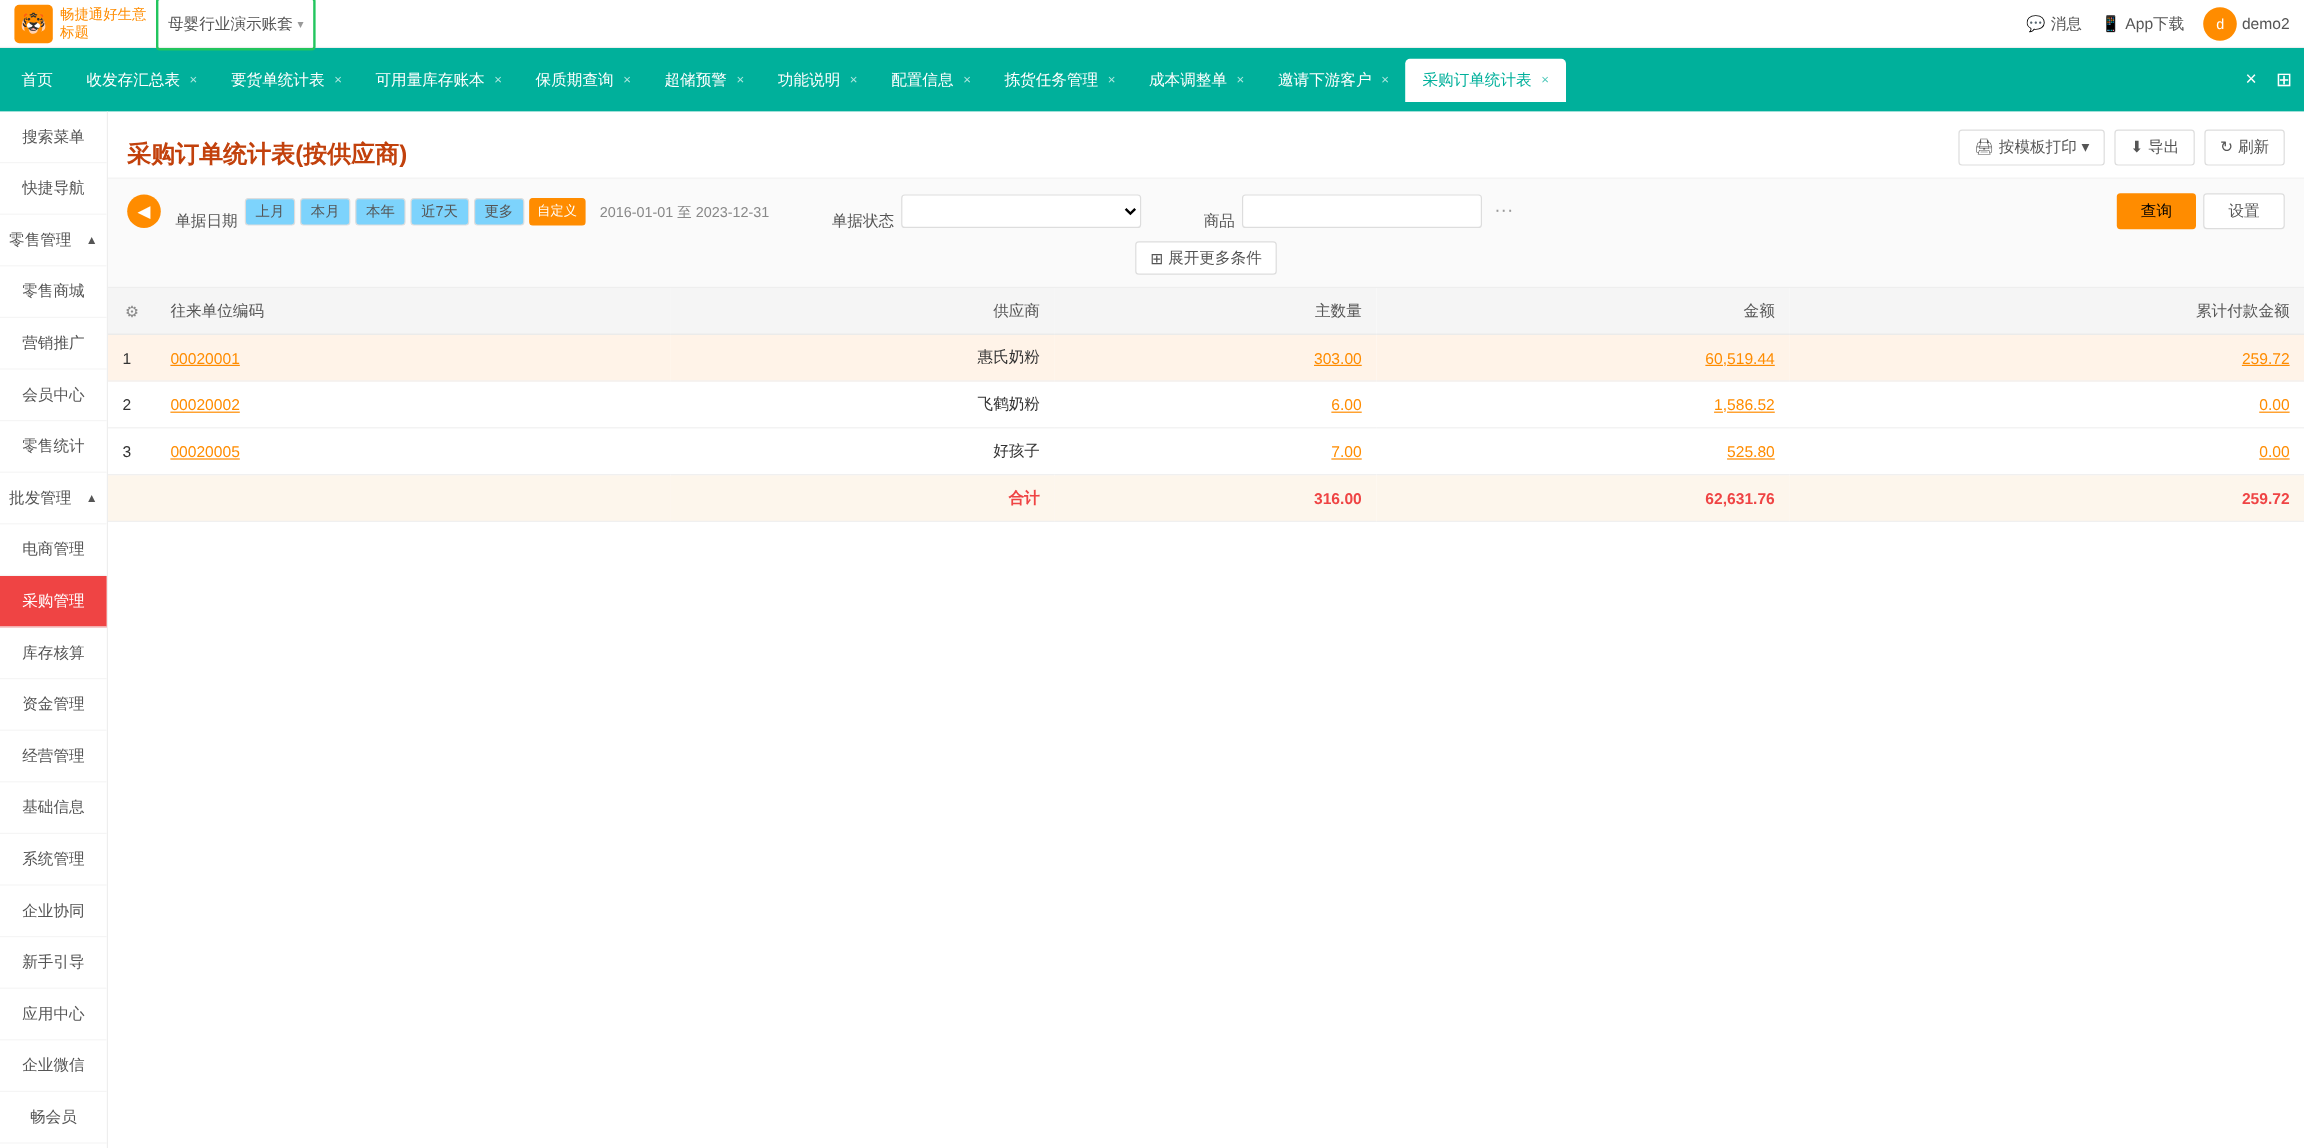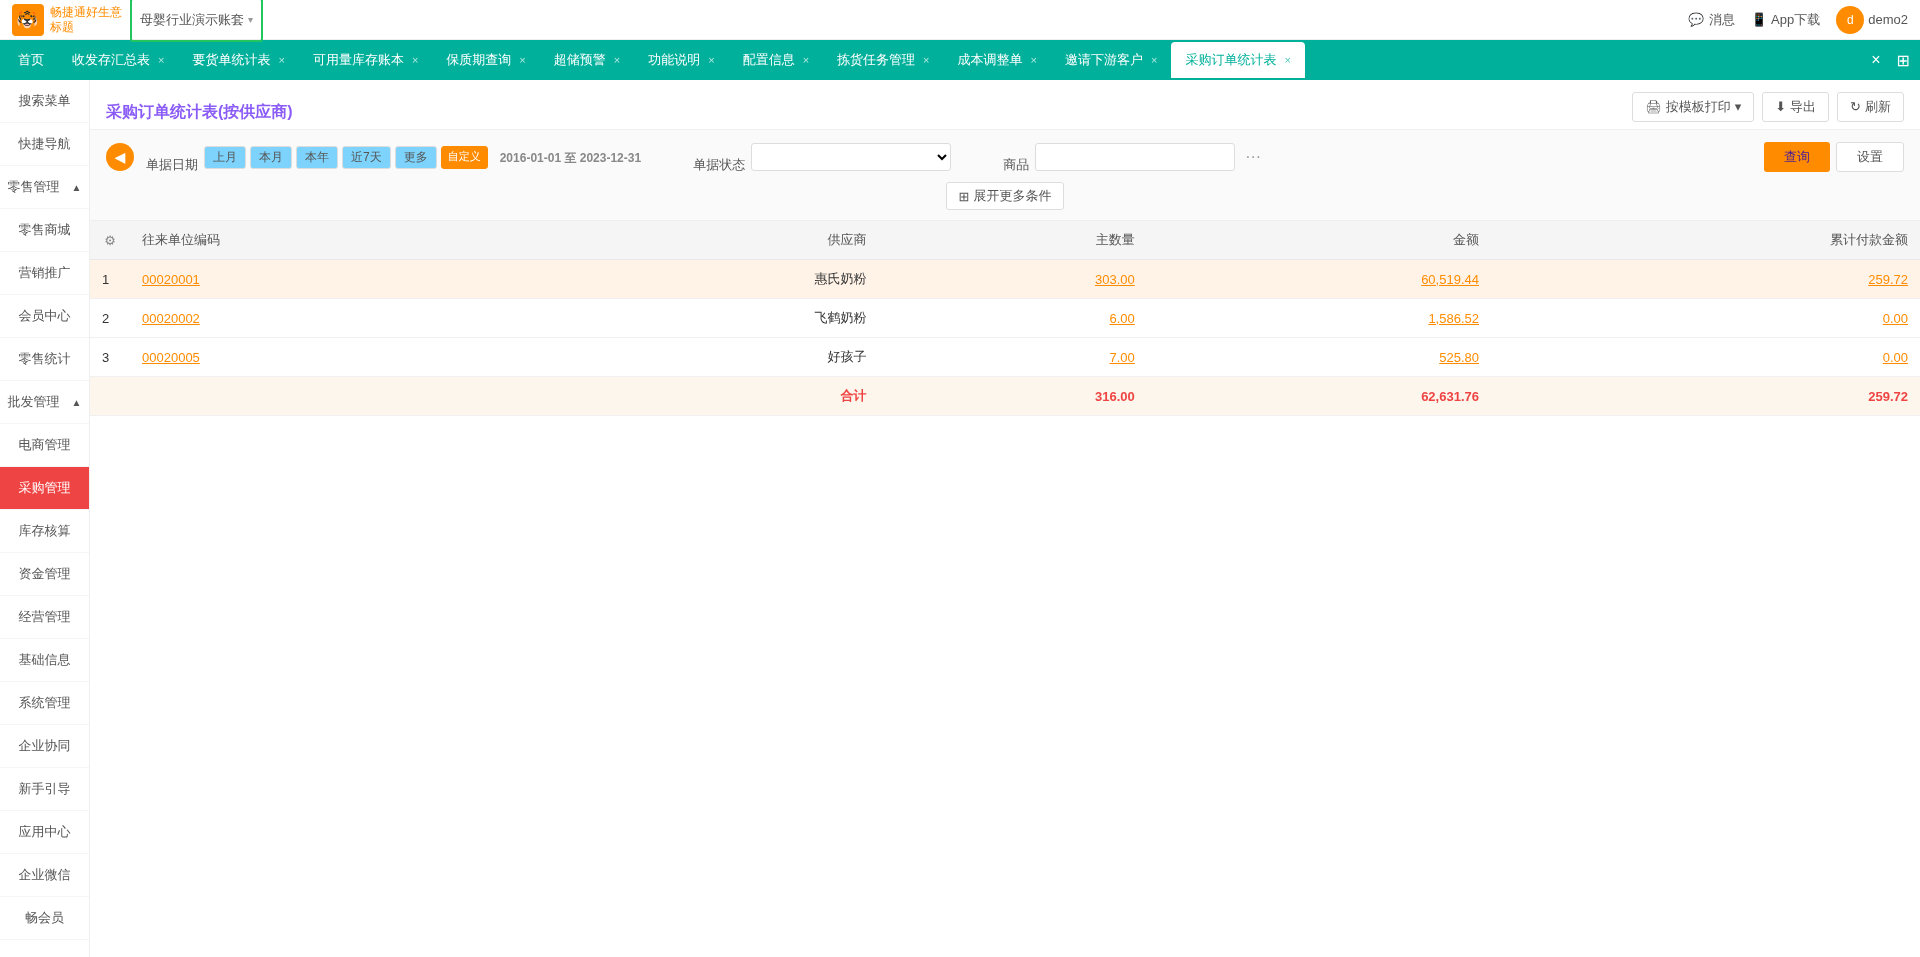--- a/index.html
+++ b/index.html
@@ -10,59 +10,59 @@
     .top-bar-left { display: flex; align-items: center; gap: 8px; }
     .logo-area { display: flex; align-items: center; gap: 6px; }
     .logo-icon { width: 32px; height: 32px; background: #ff8c00; border-radius: 4px; display: flex; align-items: center; justify-content: center; color: white; font-size: 18px; font-weight: bold; }
     .logo-text { color: #ff8c00; font-size: 12px; line-height: 1.2; }
     .company-selector { display: flex; align-items: center; gap: 4px; color: #555; font-size: 13px; cursor: pointer; padding: 0 8px; border: 2px solid #22c55e; border-radius: 3px; height: 44px; }
     .top-bar-right { display: flex; align-items: center; gap: 16px; }
     .top-right-item { display: flex; align-items: center; gap: 4px; color: #555; font-size: 13px; cursor: pointer; }
     .avatar { width: 28px; height: 28px; border-radius: 50%; background: #ff8c00; display: flex; align-items: center; justify-content: center; color: white; font-size: 12px; }
 
     
-    .nav-tabs { height: 40px; background: #00b09b; display: flex; align-items: center; padding: 0 4px; overflow: hidden; }
+    .nav-tabs { height: 53px; background: #00b09b; display: flex; align-items: center; padding: 0 4px; overflow: hidden; }
     .nav-tab { padding: 0 14px; height: 36px; display: flex; align-items: center; color: #fff; font-size: 13px; cursor: pointer; white-space: nowrap; position: relative; gap: 4px; }
     .nav-tab.active { background: #fff; color: #00b09b; border-radius: 4px 4px 0 0; }
     .nav-tab .close-btn { font-size: 11px; color: inherit; opacity: 0.7; cursor: pointer; margin-left: 4px; }
     .nav-tab-home { padding: 0 14px; color: #fff; font-size: 13px; cursor: pointer; }
     .nav-right-btns { margin-left: auto; display: flex; align-items: center; gap: 4px; }
     .nav-right-btn { color: #fff; cursor: pointer; font-size: 16px; padding: 0 6px; }
 
     
     .layout { display: flex; height: calc(957px - 76px); }
     .sidebar { width: 90px; background: #fff; border-right: 1px solid #eee; display: flex; flex-direction: column; overflow-y: auto; flex-shrink: 0; }
     .sidebar-item { padding: 12px 4px; text-align: center; color: #555; font-size: 13px; cursor: pointer; border-bottom: 1px solid #f5f5f5; }
     .sidebar-item.active { color: #fff; background: #ef4444; }
     .sidebar-item-group { display: flex; align-items: center; justify-content: center; gap: 12px; }
     .sidebar-arrow { font-size: 10px; }
 
     
     .main-content { flex: 1; background: #fff; overflow: auto; }
     .page-header { padding: 10px 16px 6px; display: flex; align-items: center; justify-content: space-between; border-bottom: 1px solid #f0f0f0; }
-    .page-title { font-size: 16px; font-weight: bold; color: #8b5cf6; margin-top: 12px; }
+    .page-title { font-size: 20px; font-weight: bold; color: #c2410c; margin-top: 12px; }
     .page-actions { display: flex; align-items: center; gap: 8px; }
     .btn-print { display: flex; align-items: center; gap: 4px; padding: 5px 12px; border: 1px solid #ddd; border-radius: 3px; background: #fff; cursor: pointer; font-size: 13px; color: #555; }
     .btn-export { display: flex; align-items: center; gap: 4px; padding: 5px 12px; border: 1px solid #ddd; border-radius: 3px; background: #fff; cursor: pointer; font-size: 13px; color: #555; }
     .btn-refresh { display: flex; align-items: center; gap: 4px; padding: 5px 12px; border: 1px solid #ddd; border-radius: 3px; background: #fff; cursor: pointer; font-size: 13px; color: #555; }
 
     
     .filter-bar { padding: 10px 16px; background: #fafafa; border-bottom: 1px solid #eee; }
     .filter-row { display: flex; align-items: center; gap: 12px; flex-wrap: wrap; }
     .filter-item { display: flex; align-items: center; gap: 6px; font-size: 13px; }
     .filter-label { color: #555; white-space: nowrap; margin-top: 16px; }
     .filter-date-btns { display: flex; gap: 4px; }
     .date-btn { padding: 2px 8px; border: 1px solid #ddd; border-radius: 3px; background: #7dd3fc; cursor: pointer; font-size: 12px; color: #555; }
     .date-btn.custom { background: #ff8c00; color: #fff; border-color: #ff8c00; border-radius: 3px; padding: 2px 6px; font-size: 11px; }
     .date-range { font-size: 12px; color: #888; margin-top: 2px; }
     .filter-select { width: 200px; height: 28px; border: 1px solid #ddd; border-radius: 3px; padding: 0 8px; background: #fff; font-size: 13px; }
     .filter-input { width: 200px; height: 28px; border: 1px solid #ddd; border-radius: 3px; padding: 0 8px; font-size: 13px; }
     .filter-more { display: flex; align-items: center; justify-content: center; margin-top: 8px; }
     .expand-btn { display: flex; align-items: center; gap: 4px; color: #555; font-size: 13px; cursor: pointer; padding: 4px 12px; border: 1px solid #ddd; border-radius: 3px; background: #fff; }
-    .search-btn { padding: 5px 20px; background: #ff8c00; color: #4c1d95; border: none; border-radius: 3px; cursor: pointer; font-size: 13px; }
+    .search-btn { padding: 5px 20px; background: #ff8c00; color: #000000; border: none; border-radius: 3px; cursor: pointer; font-size: 13px; }
     .settings-btn { padding: 5px 20px; background: #fff; color: #555; border: 1px solid #ddd; border-radius: 3px; cursor: pointer; font-size: 13px; }
 
     .filter-collapse-btn { width: 28px; height: 28px; background: #ff8c00; color: #fff; border: none; border-radius: 50%; cursor: pointer; display: flex; align-items: center; justify-content: center; font-size: 14px; flex-shrink: 0; }
 
     
     .table-container { padding: 0; overflow-x: auto; }
     table { width: 100%; border-collapse: collapse; }
     thead tr { background: #f5f5f5; }
     th { padding: 10px 12px; text-align: left; color: #555; font-size: 13px; font-weight: normal; border-bottom: 1px solid #e8e8e8; white-space: nowrap; }
     th:nth-child(3), th:nth-child(4), th:nth-child(5), th:nth-child(6) { text-align: right; }
@@ -271,21 +271,21 @@
           <span class="filter-label">单据日期</span>
           <div class="filter-date-btns">
             <button class="date-btn">上月</button>
             <button class="date-btn">本月</button>
             <button class="date-btn">本年</button>
             <button class="date-btn">近7天</button>
             <button class="date-btn">更多</button>
             <span class="date-btn custom">自定义</span>
           </div>
         </div>
-        <div style="display:flex;flex-direction:column;gap:2px;font-weight:bold;">
+        <div style="display:flex;flex-direction:column;gap:2px;">
           <div class="date-range">2016-01-01 至 2023-12-31</div>
         </div>
         <div class="filter-item" style="margin-left:40px;">
           <span class="filter-label">单据状态</span>
           <select class="filter-select">
             <option value=""></option>
           </select>
         </div>
         <div class="filter-item" style="margin-left:40px;">
           <span class="filter-label">商品</span>

